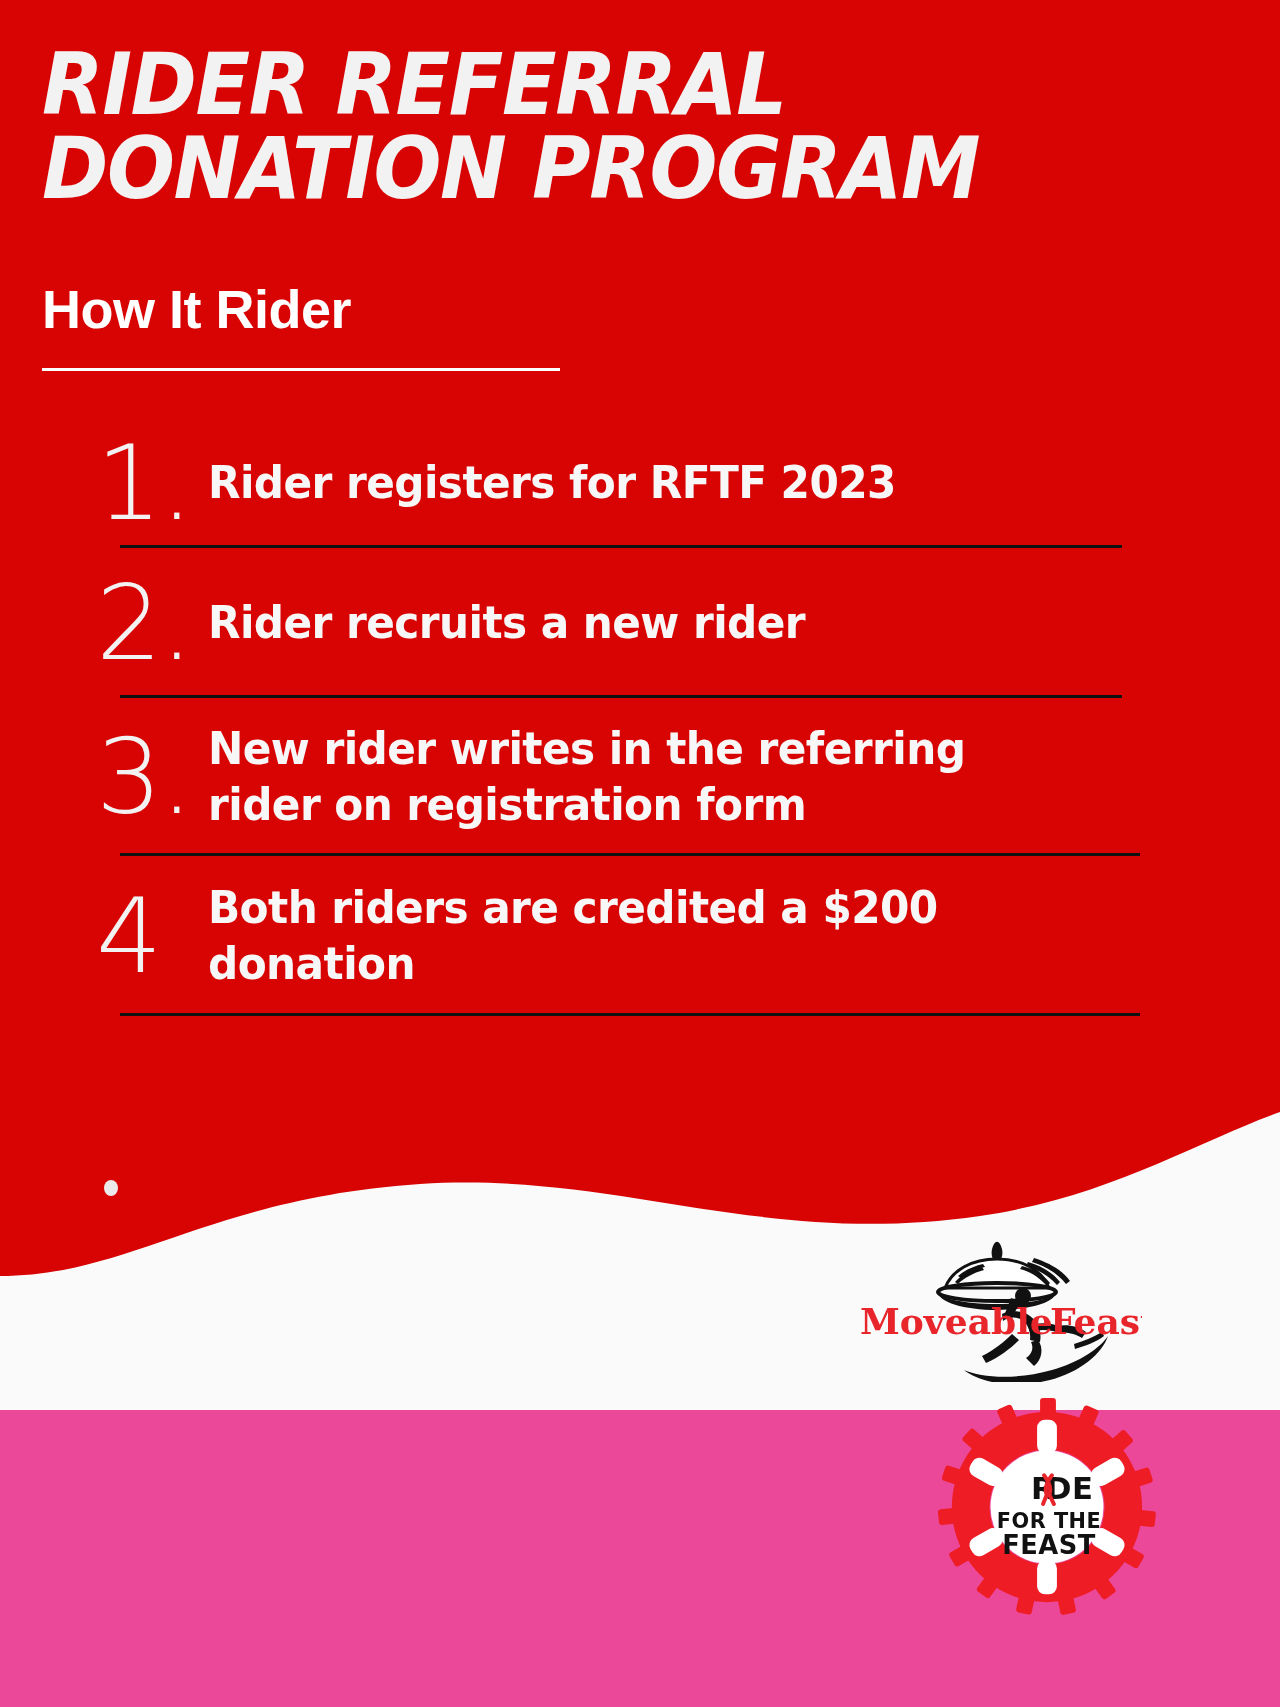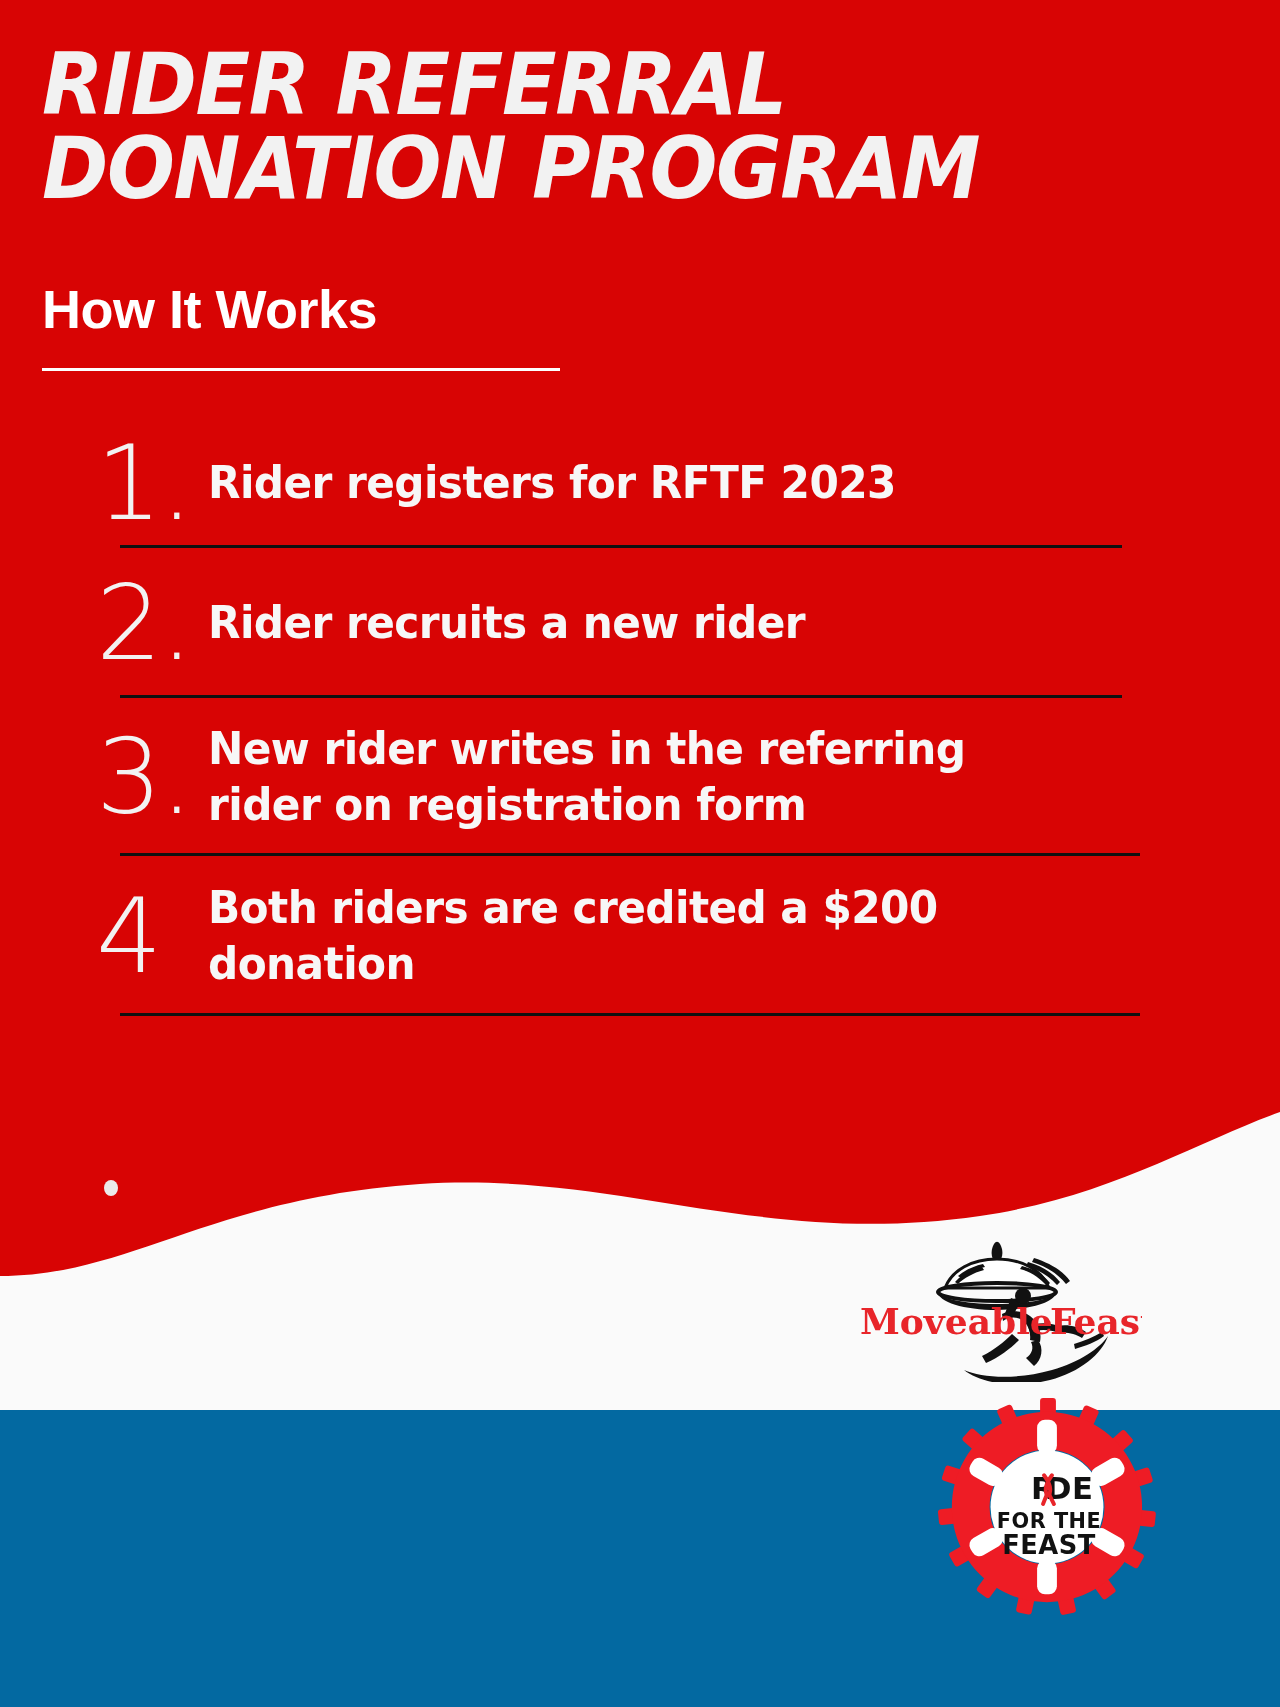--- a/index.html
+++ b/index.html
@@ -9,21 +9,21 @@
     height: 1707px;
     background: #fafafa;
     font-family: "Liberation Sans", sans-serif;
     overflow: hidden;
   }
 
   #poster {
     position: relative;
     width: 1280px;
     height: 1707px;
-    background: #0369a1;
+    background: #ec4899;
     overflow: hidden;
     text-decoration: underline;
   }
 
   
   .red-panel {
     position: absolute;
     left: 0; top: 0;
     width: 1280px;
     height: 1330px;
@@ -204,21 +204,21 @@
 
   <div class="red-panel"></div>
 
   <svg class="wave" viewBox="0 0 1280 330" preserveAspectRatio="none">
     <path d="M0 196 C 130 196, 210 118, 420 104 C 620 91, 760 168, 980 136 C 1110 117, 1200 60, 1280 32 L 1280 330 L 0 330 Z" fill="#fafafa"></path>
   </svg>
 
   <div class="headline">RIDER REFERRAL
 DONATION PROGRAM</div>
 
-  <div class="subhead">How It Works</div>
+  <div class="subhead">How It Rider</div>
   <div class="subhead-rule"></div>
 
   <div class="steps">
 
     <div class="step" id="step-1">
       <div class="step-num">1.</div>
       <div class="step-text">Rider registers for RFTF 2023</div>
       <div class="step-rule" style="left:120px; right:158px; bottom:0;"></div>
     </div>
 

